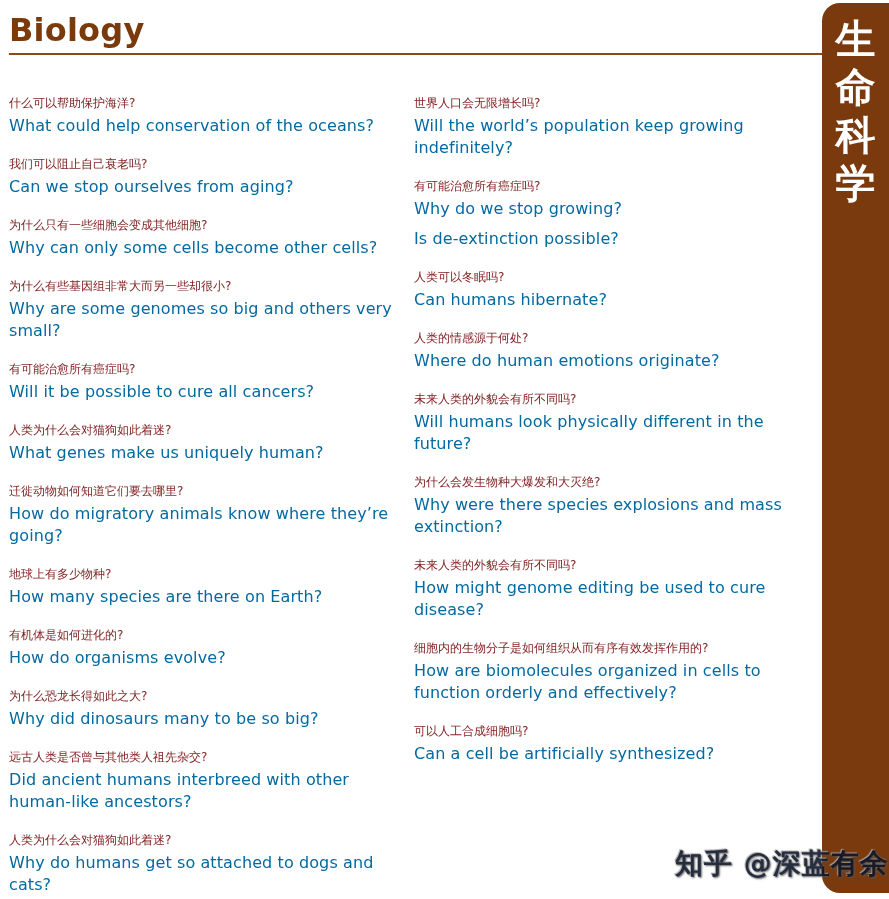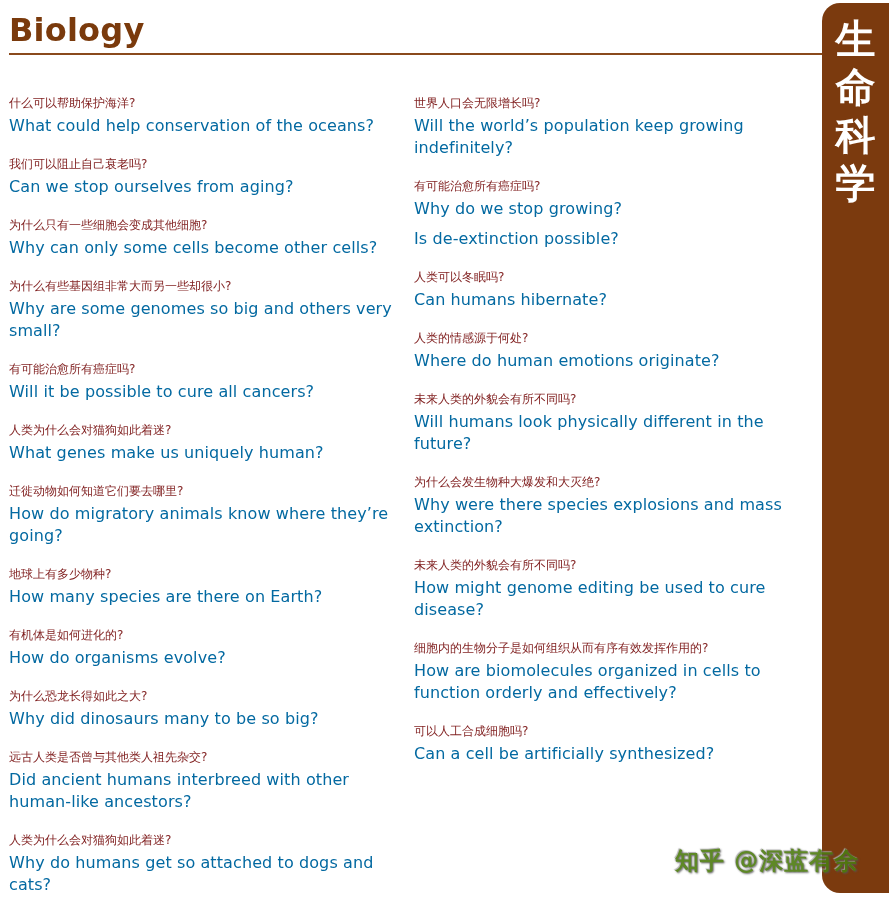--- a/index.html
+++ b/index.html
@@ -12,22 +12,22 @@
          background: #7b3a0e; border-top-left-radius: 18px; border-bottom-left-radius: 18px; }
   .tab-text { position: absolute; left: 0; top: 12px; width: 67px; text-align: center;
               color: #ffffff; font-size: 40px; font-weight: bold; line-height: 48px; }
   .tab-text span { display: block; }
   .col { position: absolute; top: 76px; }
   .col.left { left: 9px; width: 395px; }
   .col.right { left: 414px; width: 400px; }
   .q { margin-bottom: 8px; }
   .zh { font-size: 12px; line-height: 24px; color: #7f1d1d; margin-top: 15px; }
   .en { font-size: 16px; line-height: 22px; color: #0369a1; letter-spacing: 0.1px; }
-  .watermark { position: absolute; left: 675px; top: 845px; font-size: 24px; font-weight: bold;
-               color: #4d7c0f; text-shadow: 1px 1px 2px #555, -1px -1px 1px #aaa; letter-spacing: 1px; opacity: 0.9; }
+  .watermark { position: absolute; left: 675px; top: 845px; font-size: 28px; font-weight: bold;
+               color: #0f172a; text-shadow: 1px 1px 2px #555, -1px -1px 1px #aaa; letter-spacing: 1px; opacity: 0.9; }
 </style>
 </head>
 <body>
 
 <div class="title">Biology</div>
 <div class="rule"></div>
 
 <div class="tab">
   <div class="tab-text">
     <span>生</span>

